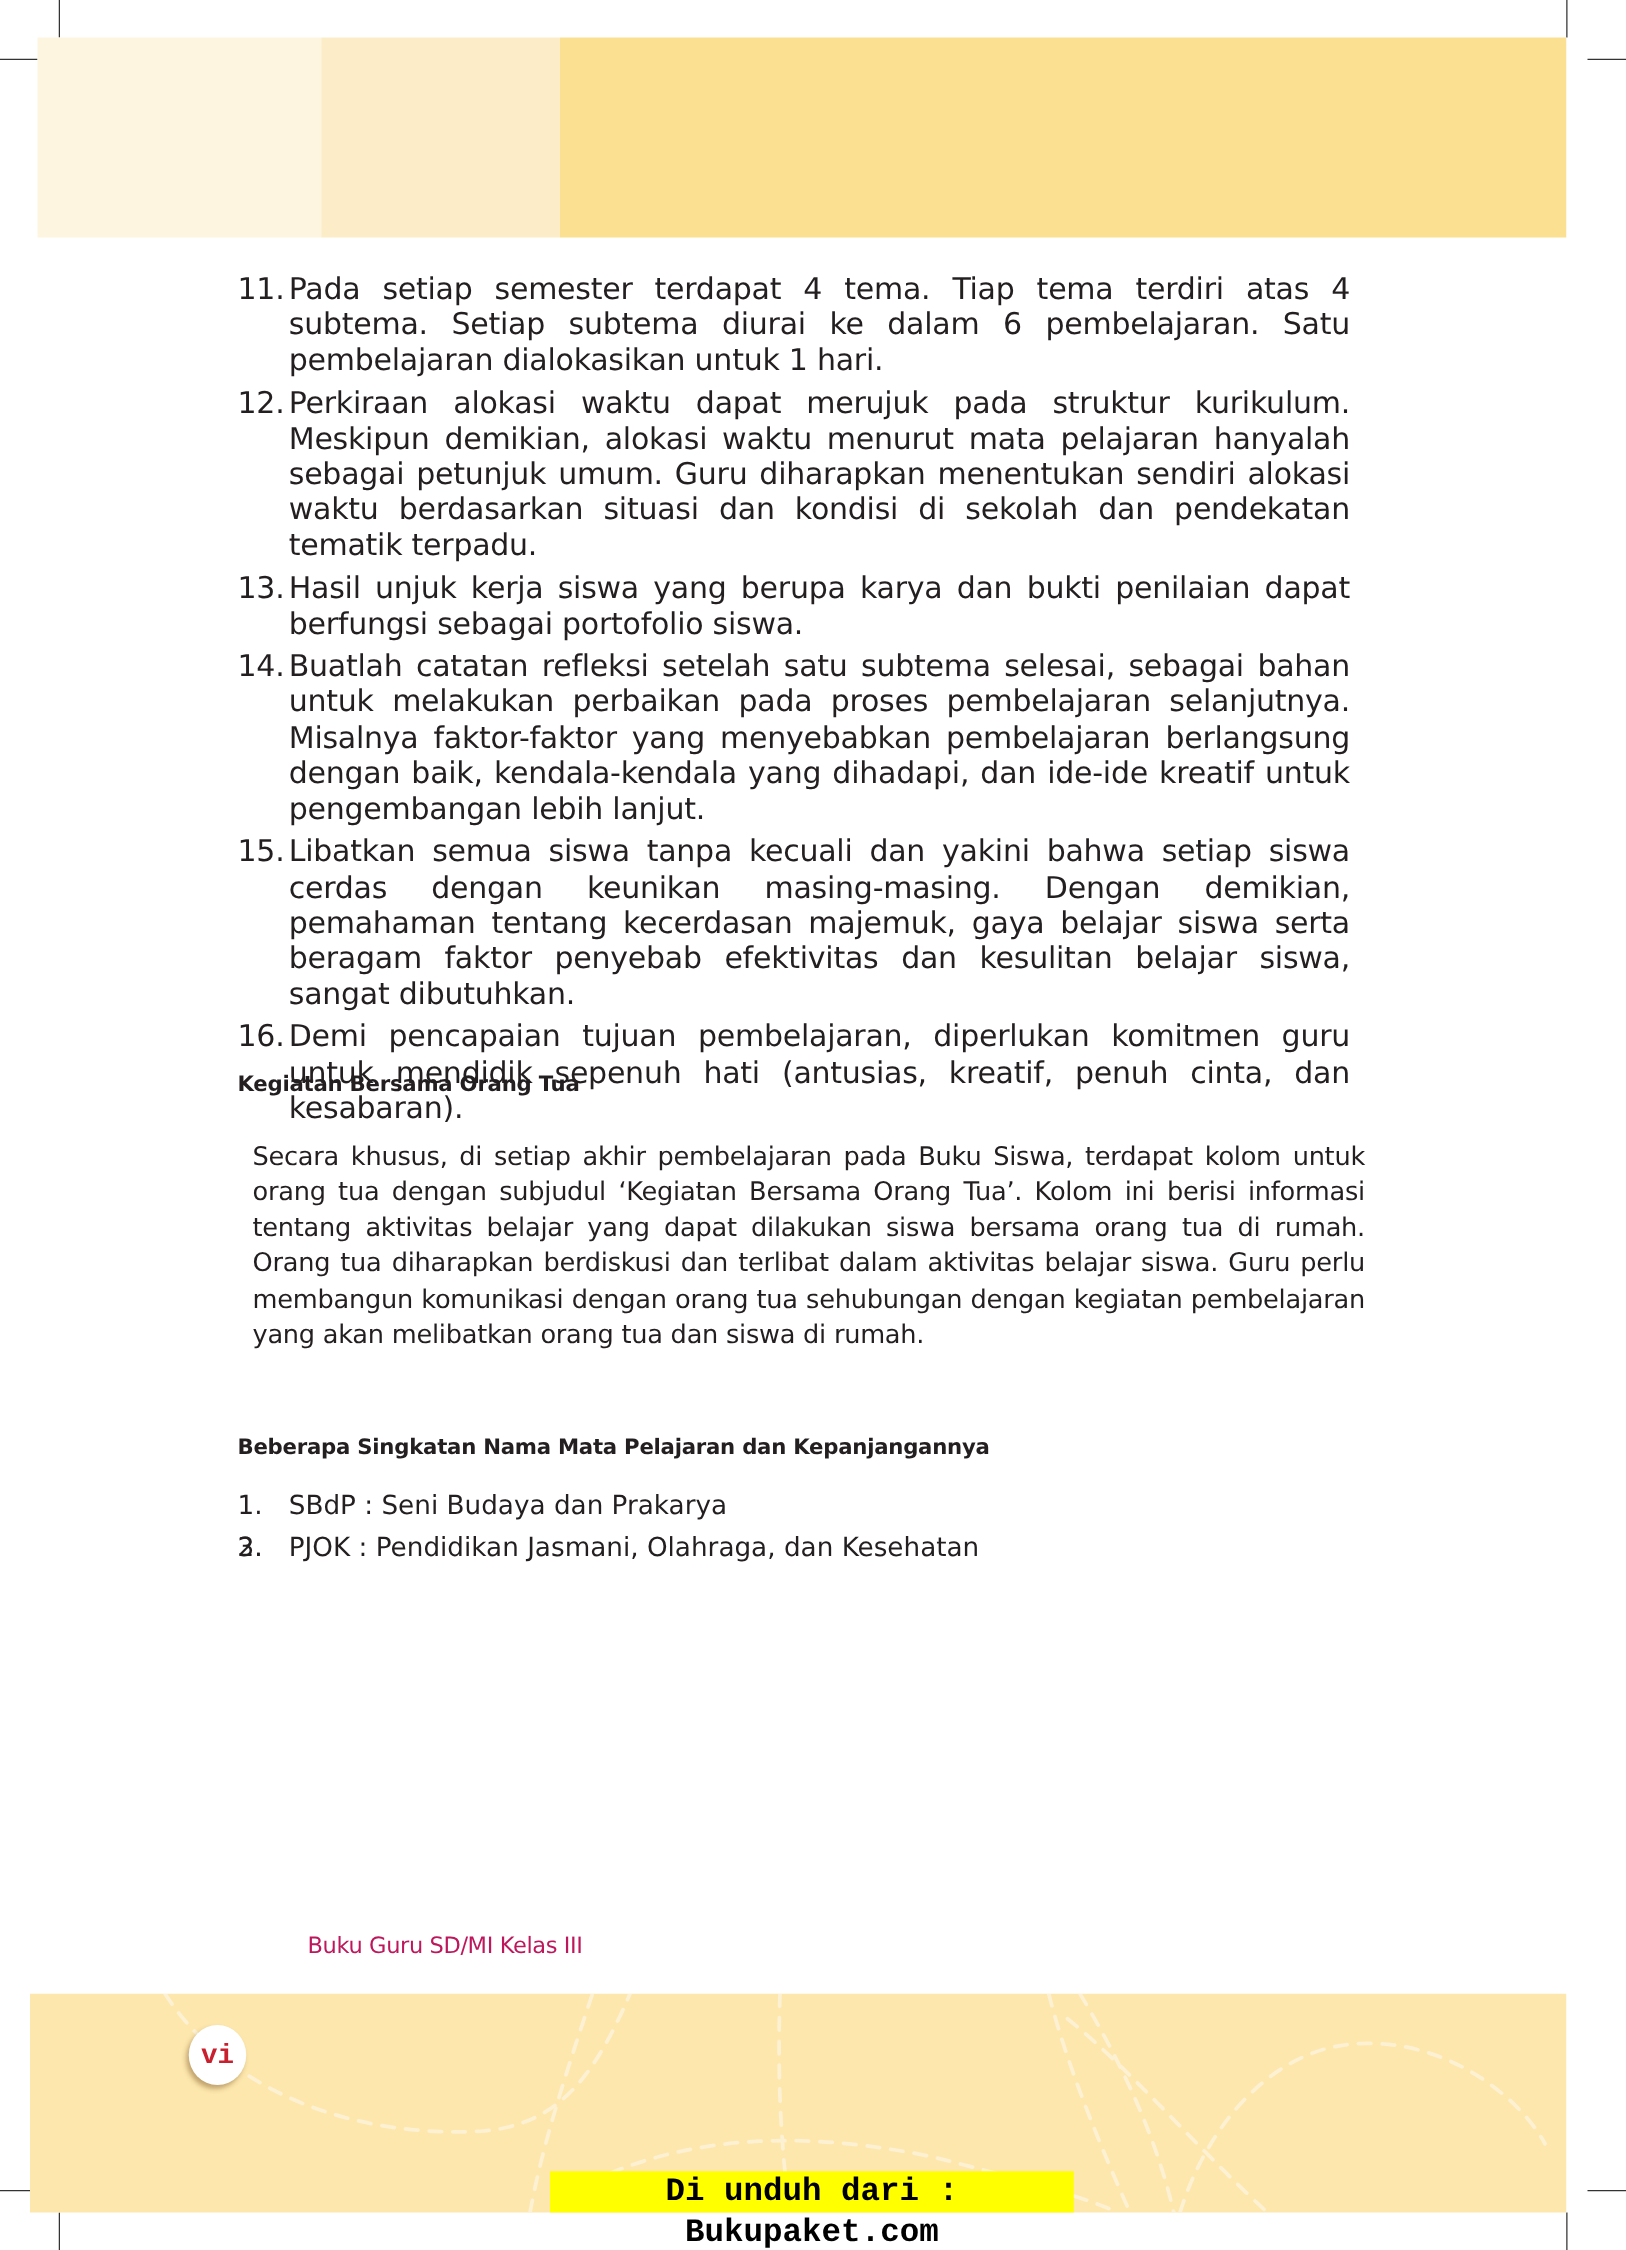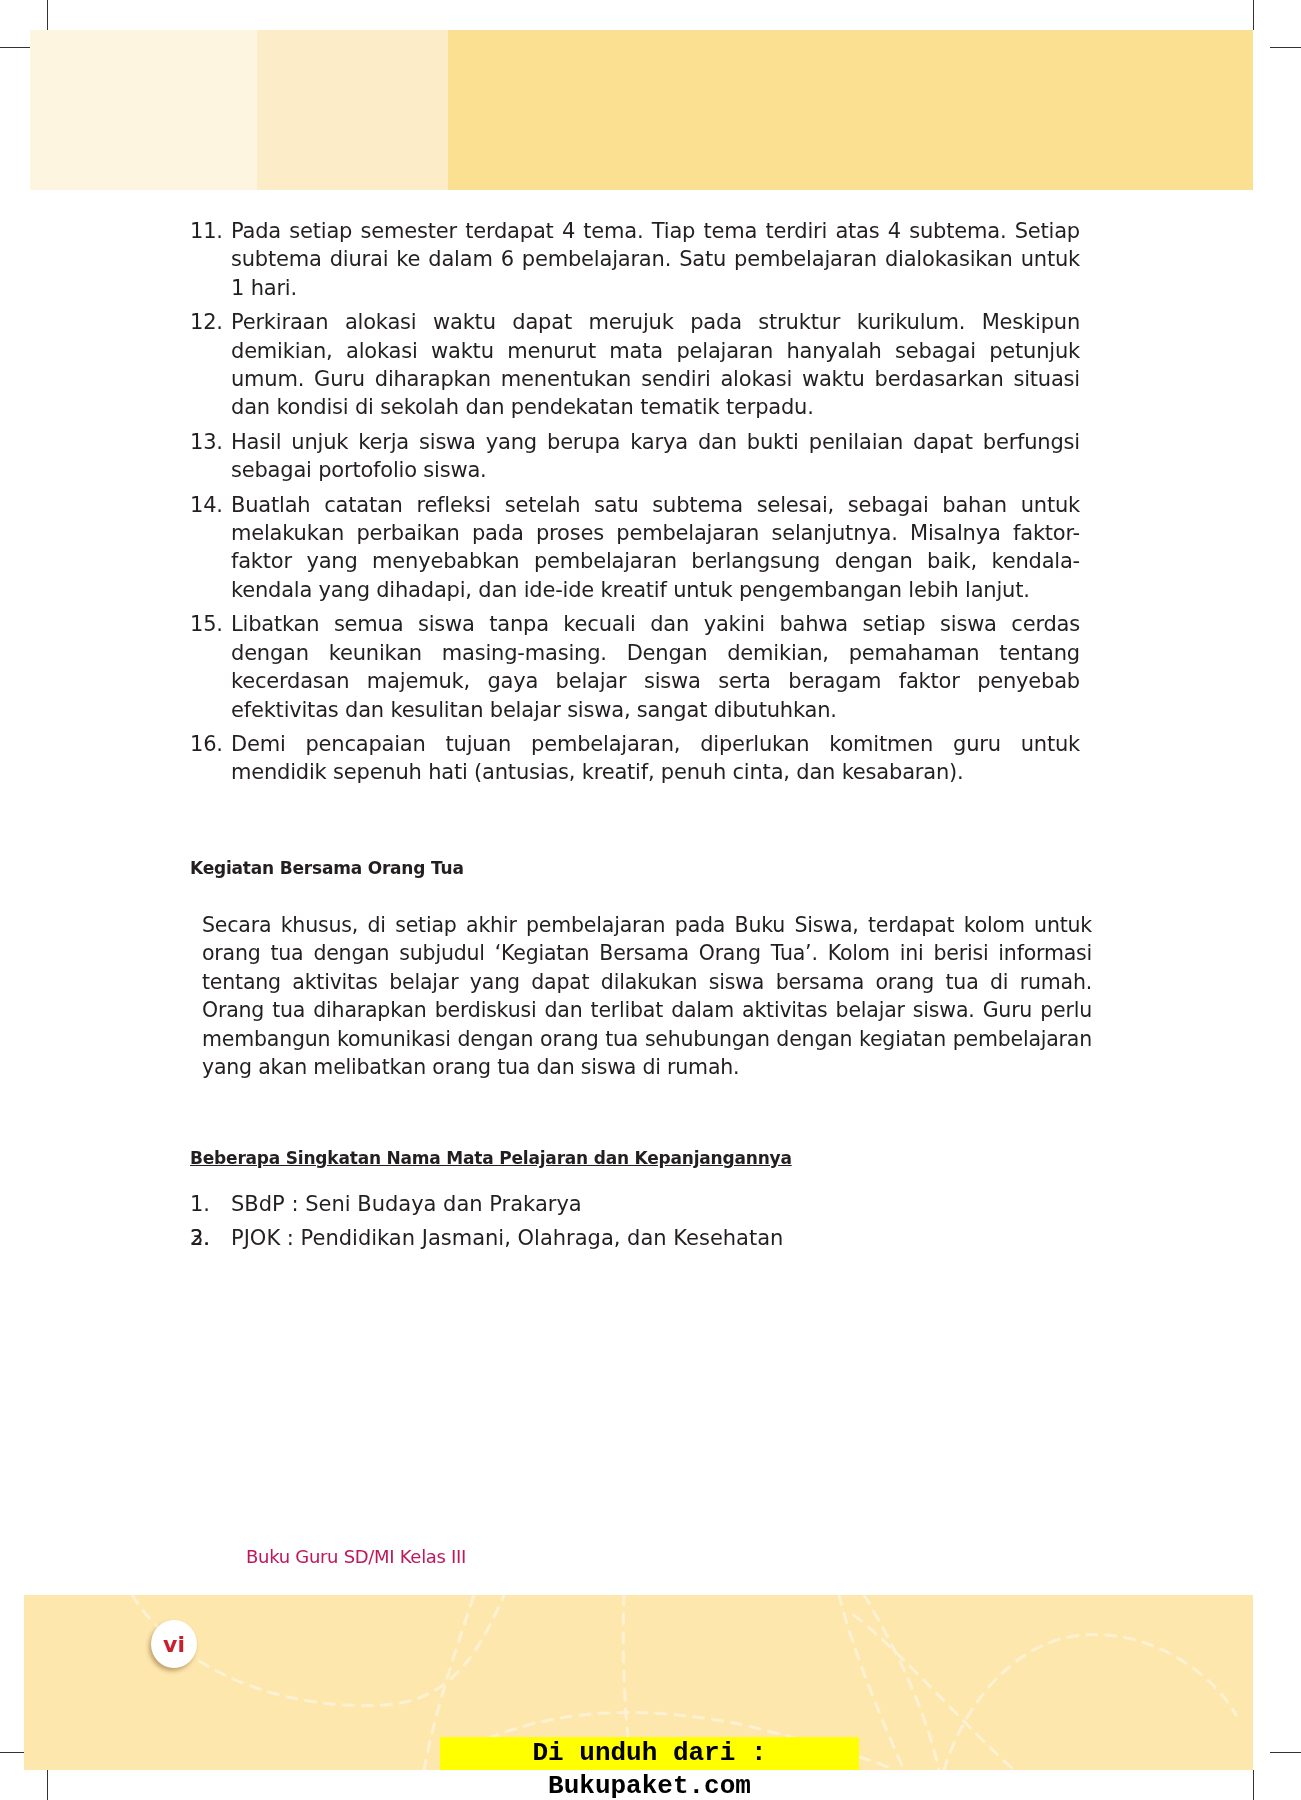--- a/index.html
+++ b/index.html
@@ -12,21 +12,21 @@
     .crop { position: absolute; background: #333; }
     .banner-top { position: absolute; top: 30px; left: 30px; width: 1223px; height: 160px; display: flex; }
     .banner-top .seg1 { width: 227px; background: #fdf5e0; }
     .banner-top .seg2 { width: 191px; background: #fcedc8; }
     .banner-top .seg3 { flex: 1; background: #fce091; }
 
     .content { position: absolute; left: 190px; top: 217px; width: 890px; }
     .num-list { margin: 0; padding: 0; list-style: none; }
     .num-list li {
       position: relative; padding-left: 41px;
-      font-size: 21px; line-height: 28.4px; text-align: justify;
+      font-size: 24px; line-height: 28.4px; text-align: justify;
       margin-bottom: 6px; letter-spacing: -0.2px;
     }
     .num-list li .n { position: absolute; left: 0; top: 0; }
     .section-heading {
       font-size: 17px; font-weight: bold; margin: 0;
       position: absolute; left: 190px; letter-spacing: -0.2px;
     }
     .paragraph {
       position: absolute; left: 190px; width: 890px;
       font-size: 20.5px; line-height: 28.4px; text-align: justify; margin: 12px;
@@ -41,21 +41,21 @@
     .footer-band {
       position: absolute; left: 24px; top: 1595px; width: 1229px; height: 175px;
       background: #fde7ad; overflow: hidden;
     }
     .footer-band svg { position: absolute; left: 0; top: 0; }
     .page-num {
       position: absolute; left: 151px; top: 1620px; width: 46px; height: 48px;
       border-radius: 50%; background: #ffffff;
       box-shadow: -2px 3px 4px rgba(120, 80, 30, 0.45);
       color: #c8202e; font-weight: bold; font-size: 22px;
-      display: flex; align-items: center; justify-content: center;
+      display: flex; align-items: center; justify-content: center; font-family: Liberation Mono, monospace;
     }
     .book-title {
       position: absolute; left: 246px; top: 1546px;
       color: #be185d; font-size: 18px; letter-spacing: -0.3px;
     }
     .watermark {
       position: absolute; left: 440px; top: 1737px; width: 419px; height: 33px;
       background: #ffff00; color: #000;
       font-family: Liberation Mono, monospace; font-weight: bold; font-size: 26px;
       line-height: 33px; text-align: center;
@@ -86,21 +86,21 @@
     <li><span class="n">13.</span><span>Hasil unjuk kerja siswa yang berupa karya dan bukti penilaian dapat berfungsi sebagai portofolio siswa.</span></li>
     <li><span class="n">14.</span><span>Buatlah catatan refleksi setelah satu subtema selesai, sebagai bahan untuk melakukan perbaikan pada proses pembelajaran selanjutnya. Misalnya faktor-faktor yang menyebabkan pembelajaran berlangsung dengan baik, kendala-kendala yang dihadapi, dan ide-ide kreatif untuk pengembangan lebih lanjut.</span></li>
     <li><span class="n">15.</span><span>Libatkan semua siswa tanpa kecuali dan yakini bahwa setiap siswa cerdas dengan keunikan masing-masing. Dengan demikian, pemahaman tentang kecerdasan majemuk, gaya belajar siswa serta beragam faktor penyebab efektivitas dan kesulitan belajar siswa, sangat dibutuhkan.</span></li>
     <li><span class="n">16.</span><span>Demi pencapaian tujuan pembelajaran, diperlukan komitmen guru untuk mendidik sepenuh hati (antusias, kreatif, penuh cinta, dan kesabaran).</span></li>
   </ol>
 </div>
 
 <h2 class="section-heading" style="top:858px;">Kegiatan Bersama Orang Tua</h2>
 <p class="paragraph" style="top:899px;">Secara khusus, di setiap akhir pembelajaran pada Buku Siswa, terdapat kolom untuk orang tua dengan subjudul ‘Kegiatan Bersama Orang Tua’. Kolom ini berisi informasi tentang aktivitas belajar yang dapat dilakukan siswa bersama orang tua di rumah. Orang tua diharapkan berdiskusi dan terlibat dalam aktivitas belajar siswa. Guru perlu membangun komunikasi dengan orang tua sehubungan dengan kegiatan pembelajaran yang akan melibatkan orang tua dan siswa di rumah.</p>
 
-<h2 class="section-heading" style="top:1148px;text-decoration:underline;">Beberapa Singkatan Nama Mata Pelajaran dan Kepanjangannya</h2>
+<h2 class="section-heading" style="top:1148px;">Beberapa Singkatan Nama Mata Pelajaran dan Kepanjangannya</h2>
 <ol class="abbr-list">
   <li><span class="n">1.</span><span>SBdP : Seni Budaya dan Prakarya</span></li>
   <li><span class="n">2.</span></li>
   <li><span class="n">3.</span><span>PJOK : Pendidikan Jasmani, Olahraga, dan Kesehatan</span></li>
 </ol>
 
 <div class="footer-band">
   <svg width="1229" height="175" viewBox="0 0 1229 175">
     <g fill="none" stroke="#fdf1d3" stroke-width="3" stroke-dasharray="10 9" stroke-linecap="round">
       <path d="M108 0 C 160 80, 260 115, 360 110 C 420 106, 450 70, 480 0"></path>

